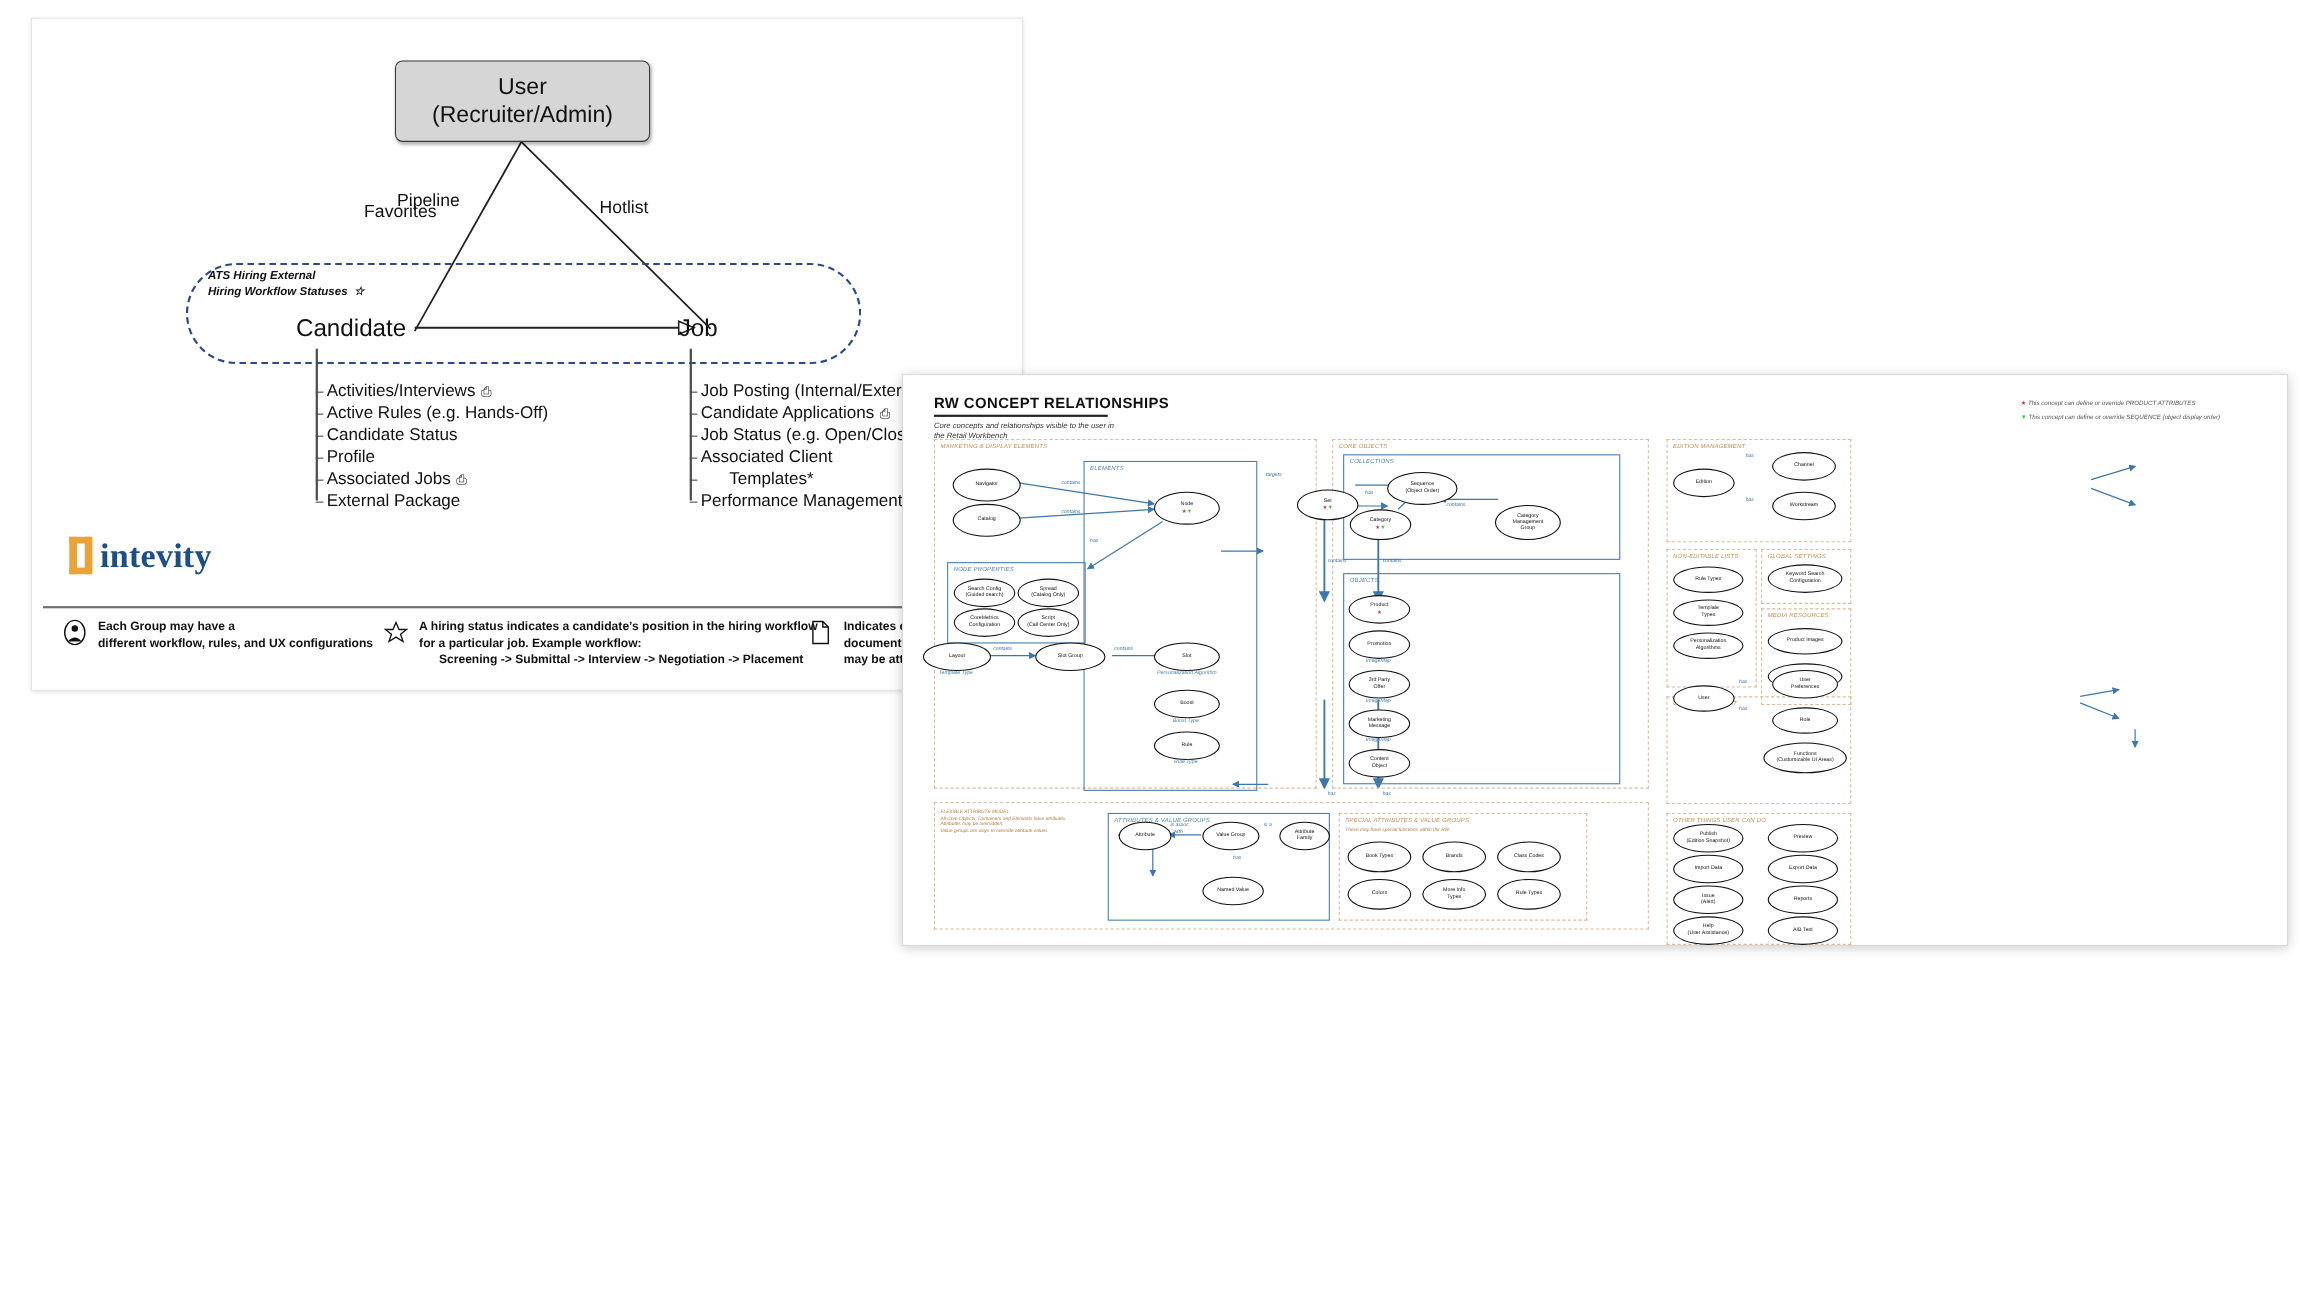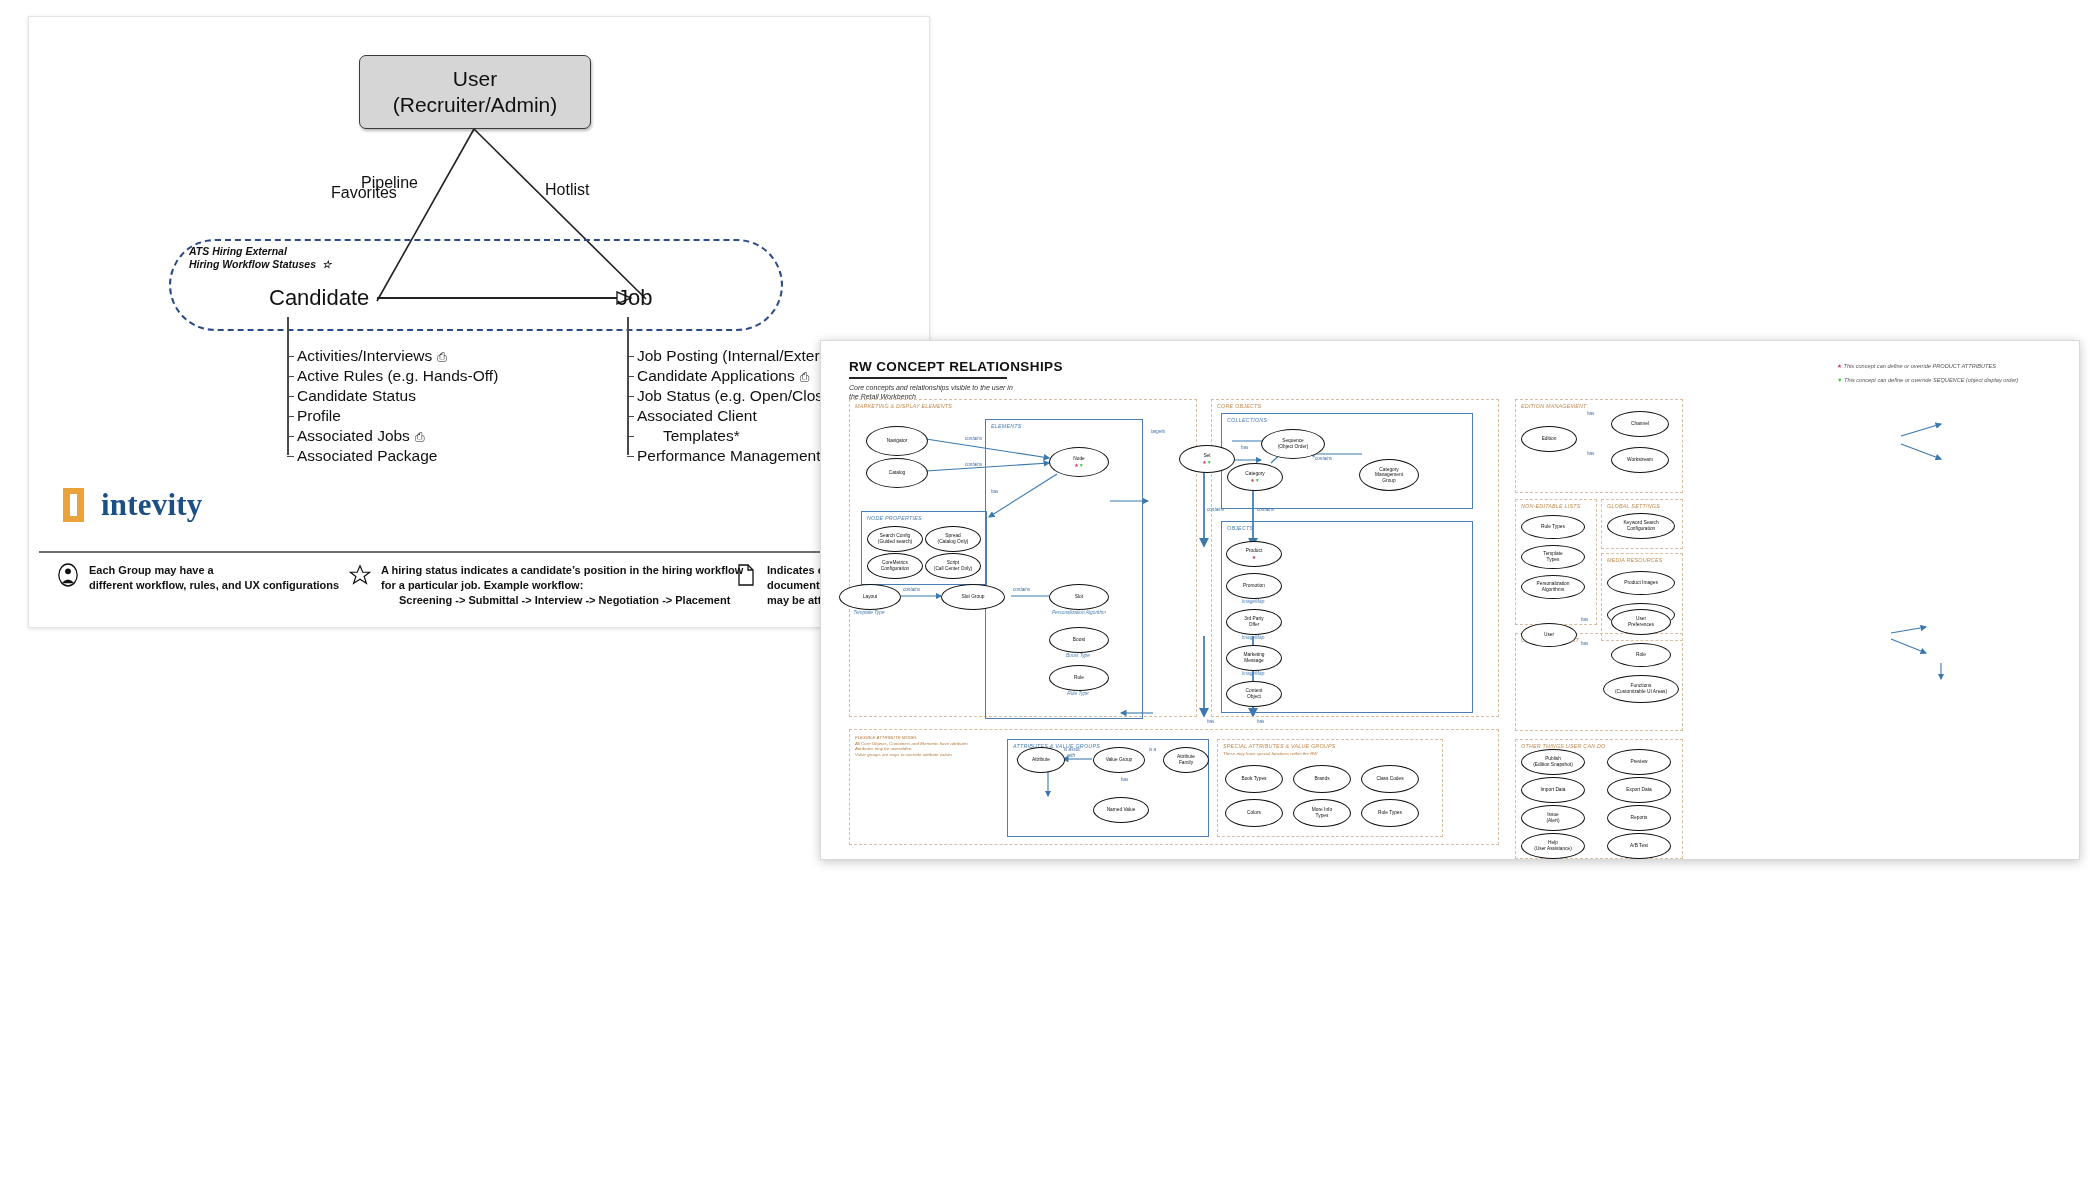--- a/index.html
+++ b/index.html
@@ -24,21 +24,21 @@
              border:2.5px dashed #2c4a87;border-radius:46px;}
   .grp-note{position:absolute;font-style:italic;font-weight:bold;font-size:10.5px;
             color:#111;white-space:nowrap;}
 
   .ent{position:absolute;font-size:22px;color:#111;white-space:nowrap;}
 
   .vline{position:absolute;width:1.6px;background:#4a4a4a;}
   .tick{position:absolute;height:1.4px;width:7px;background:#4a4a4a;}
   .item{position:absolute;font-size:15.5px;color:#111;white-space:nowrap;}
 
-  .logo-wrap{position:absolute;left:28px;top:470px;display:flex;align-items:center;gap:10px;}
+  .logo-wrap{position:absolute;left:28px;top:470px;display:flex;align-items:center;}
   .logo-mark{position:relative;width:34px;height:34px;}
   .logo-mark i{position:absolute;background:#e9a33a;display:block;}
   .logo-mark .lv{width:7px;height:34px;left:6px;top:0;}
   .logo-mark .lt{width:19px;height:6px;left:6px;top:0;}
   .logo-mark .lb{width:19px;height:6px;left:6px;top:28px;}
   .logo-mark .rv{width:7px;height:34px;left:20px;top:0;}
   .logo-text{font-family:"Liberation Serif",serif;font-size:31px;color:#1b4f86;font-weight:bold;
              letter-spacing:.2px;}
 
   .hr1{position:absolute;left:10px;top:534px;width:900px;height:2px;background:#6f6f6f;}
@@ -117,21 +117,21 @@
         <div class="item" style="left: 268px; top: 330px;">Activities/Interviews<span style="margin-left: 5px; font-size: 12px;">⎙</span></div>
         <div class="tick" style="left: 258px; top: 359px;"></div>
         <div class="item" style="left: 268px; top: 350px;">Active Rules (e.g. Hands-Off)</div>
         <div class="tick" style="left: 258px; top: 379px;"></div>
         <div class="item" style="left: 268px; top: 370px;">Candidate Status</div>
         <div class="tick" style="left: 258px; top: 399px;"></div>
         <div class="item" style="left: 268px; top: 390px;">Profile</div>
         <div class="tick" style="left: 258px; top: 419px;"></div>
         <div class="item" style="left: 268px; top: 410px;">Associated Jobs<span style="margin-left: 5px; font-size: 12px;">⎙</span></div>
         <div class="tick" style="left: 258px; top: 439px;"></div>
-        <div class="item" style="left: 268px; top: 430px;">Associated Package</div>
+        <div class="item" style="left: 268px; top: 430px;">External Package</div>
       </div>
 
     <div class="vline" style="left:598px;top:300px;height:138px;"></div>
     <div id="job-list">
         <div class="tick" style="left: 598px; top: 339px;"></div>
         <div class="item" style="left: 608px; top: 330px;">Job Posting (Internal/External)</div>
         <div class="tick" style="left: 598px; top: 359px;"></div>
         <div class="item" style="left: 608px; top: 350px;">Candidate Applications<span style="margin-left: 5px; font-size: 12px;">⎙</span></div>
         <div class="tick" style="left: 598px; top: 379px;"></div>
         <div class="item" style="left: 608px; top: 370px;">Job Status (e.g. Open/Closed)</div>

